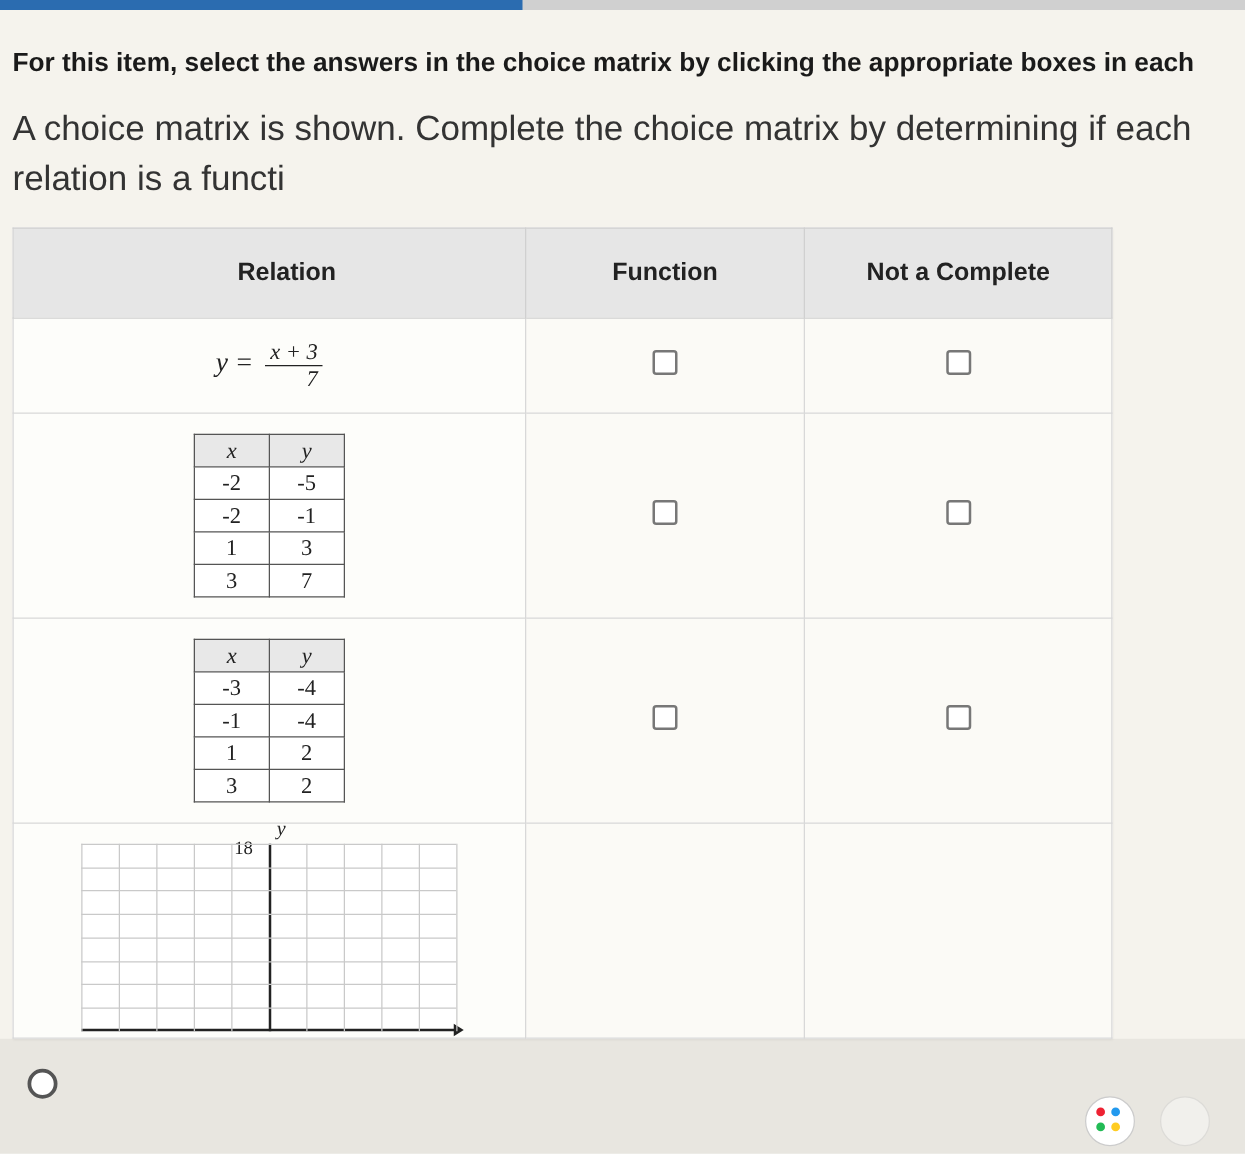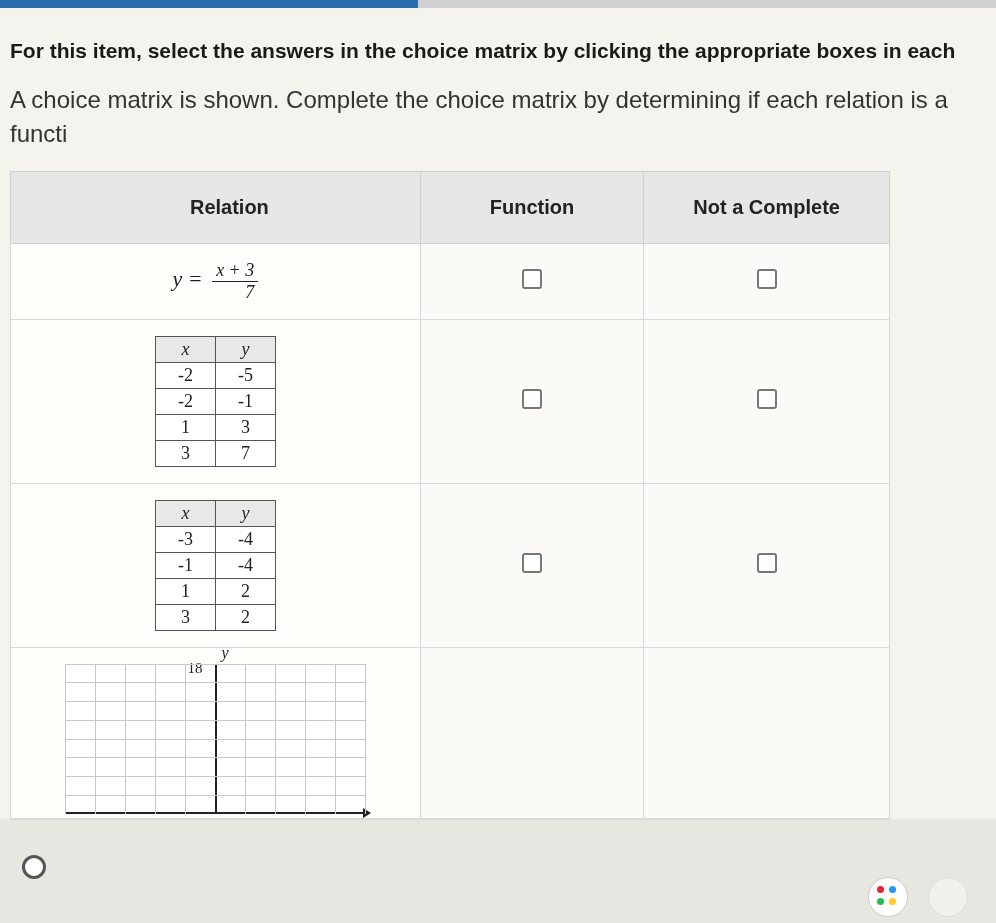--- a/index.html
+++ b/index.html
@@ -27,21 +27,21 @@
     background: #f5f3ed;
   }
   .instruction {
     font-size: 21px;
     font-weight: bold;
     color: #1a1a1a;
     margin: 10px 0 18px 0;
     line-height: 1.4;
   }
   .subinstruction {
-    font-size: 24px;
+    font-size: 28px;
     color: #333;
     margin: 0 0 20px 0;
     line-height: 1.4;
   }
   .matrix {
     border-collapse: collapse;
     width: 880px;
     background: #fff;
     box-shadow: 0 1px 2px rgba(0,0,0,0.06);
   }

